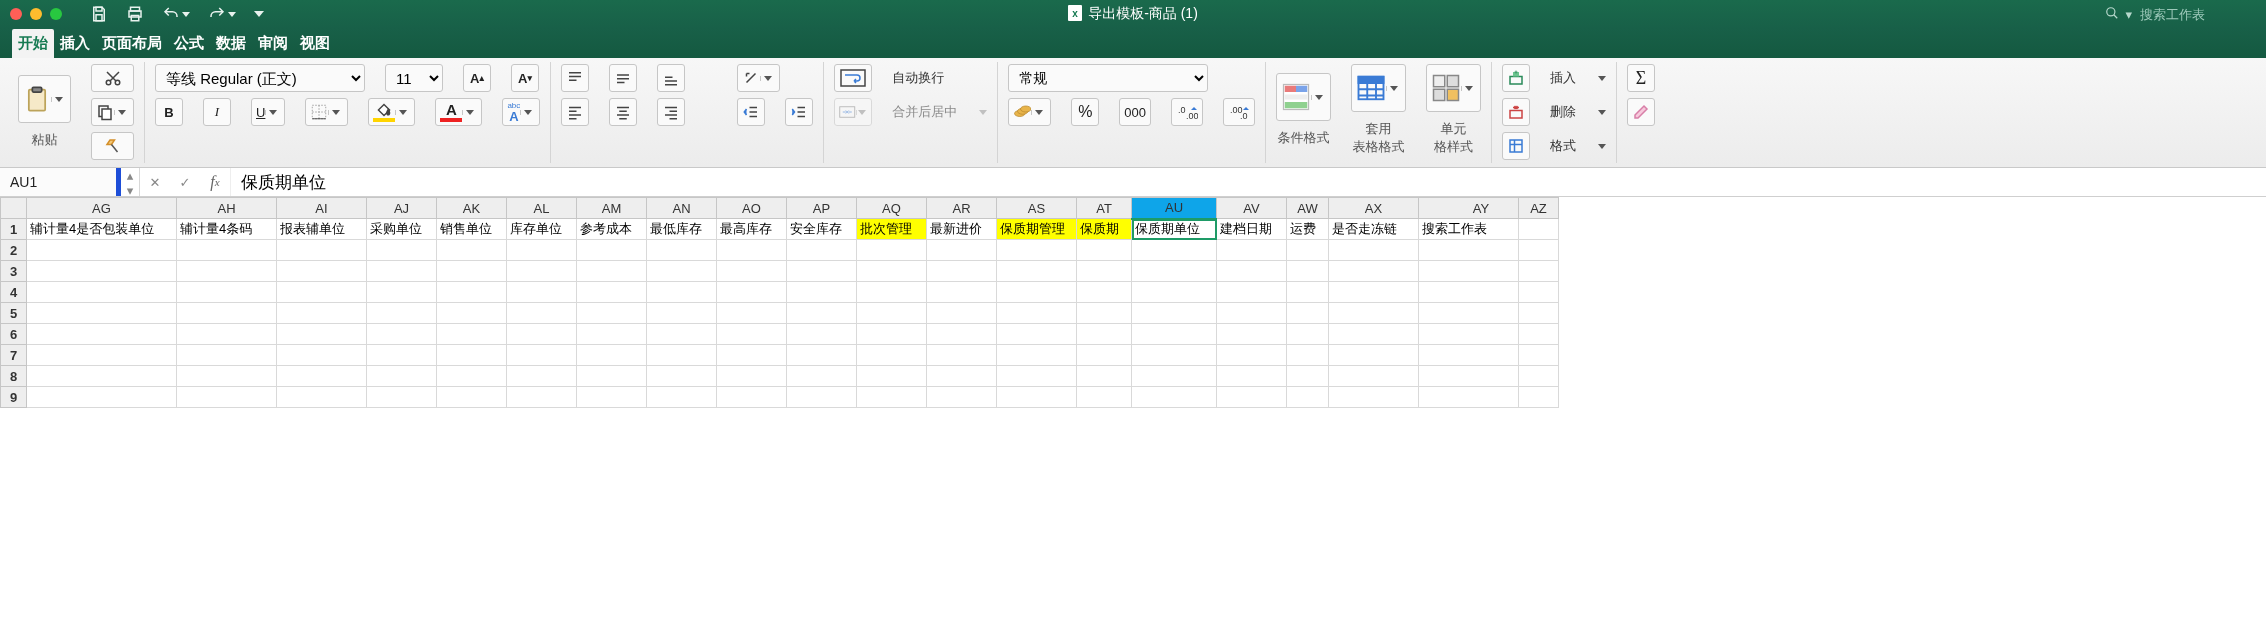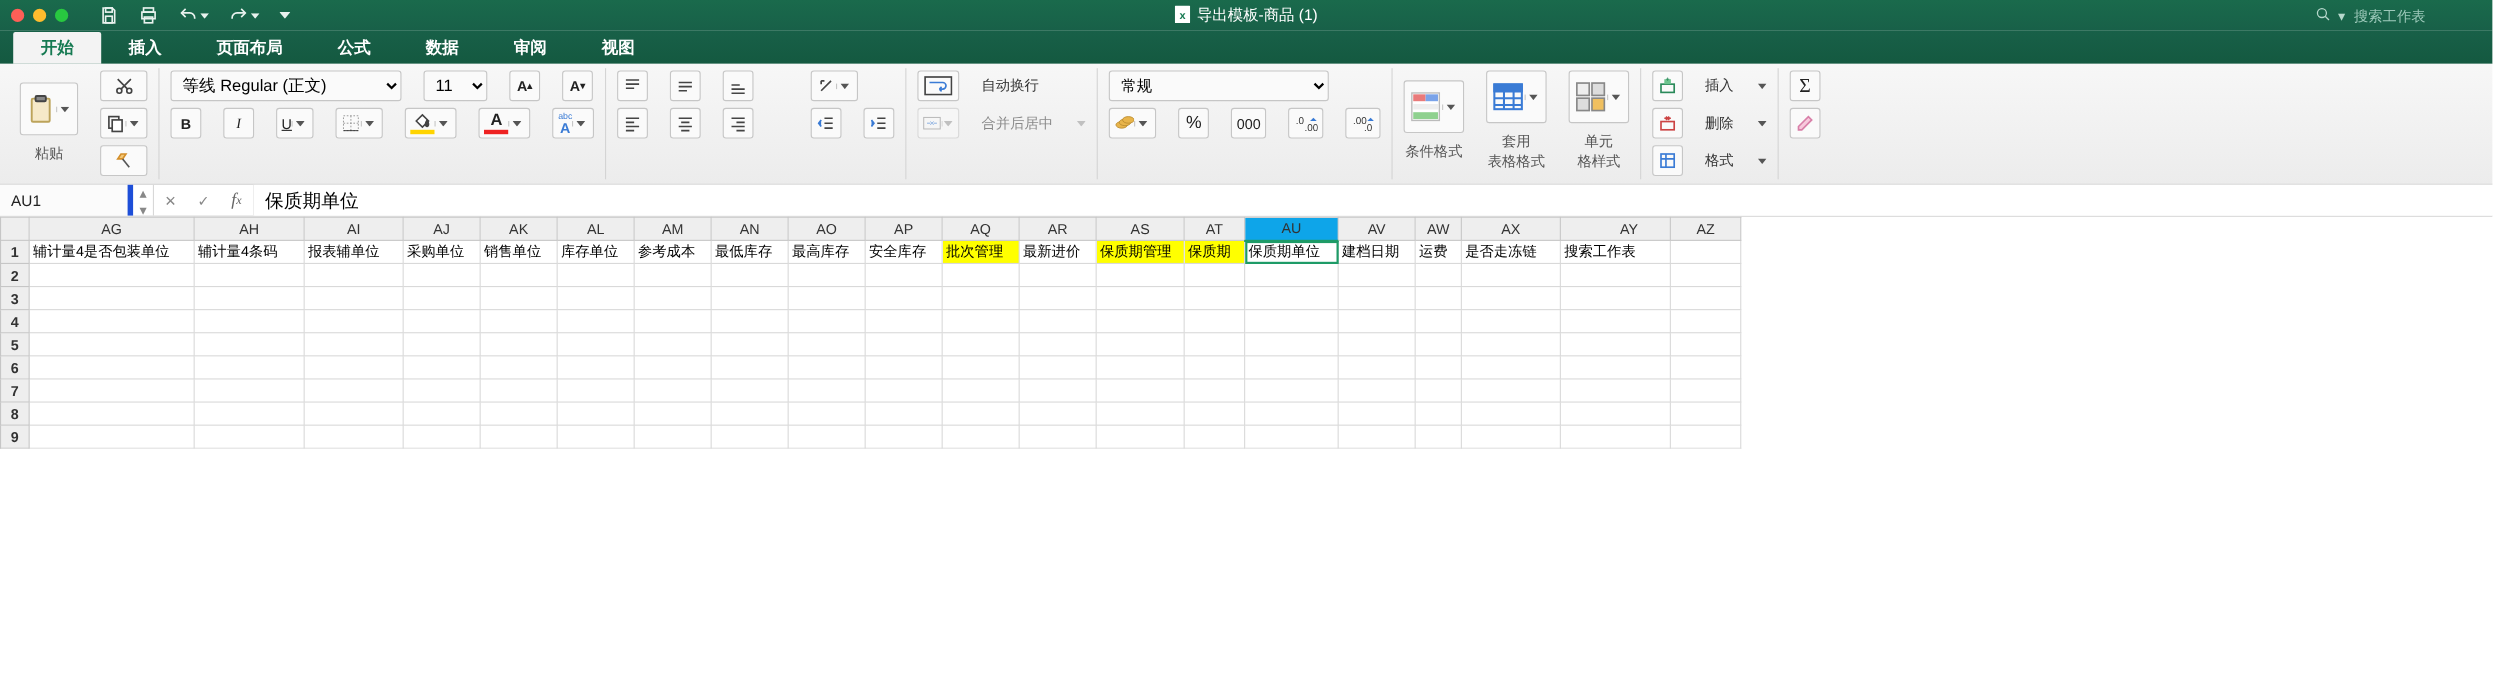--- a/index.html
+++ b/index.html
@@ -7,21 +7,21 @@
 .traffic{display:flex;gap:8px;margin-left:10px}
 .tl{width:12px;height:12px;border-radius:50%}
 .tl.r{background:#ff5f57}.tl.y{background:#febc2e}.tl.g{background:#28c840}
 .qat{display:flex;align-items:center;gap:18px;margin-left:28px;color:#d8eee4}
 .qat svg{display:block}
 .doc-title{position:absolute;left:0;right:0;text-align:center;color:#fff;font-size:14px;font-weight:500;pointer-events:none;display:flex;justify-content:center;align-items:center;gap:6px}
 .search-wrap{margin-left:auto;margin-right:14px;display:flex;align-items:center;gap:6px;color:#b7d8cc;font-size:13px}
 .search-wrap input{background:transparent;border:none;outline:none;color:#fff;width:110px;font-size:13px}
 .search-wrap input::placeholder{color:#9dc9ba}
 .tabs{height:30px;background:linear-gradient(#186048,#145940);display:flex;align-items:flex-end;padding-left:12px;gap:0;color:#fff;font-size:15px}
-.tab{padding:5px 25px 5px;cursor:pointer;font-weight:600}
+.tab{padding:5px 6px 5px;cursor:pointer;font-weight:600}
 .tab.active{background:#f3f3f3;color:#167a52;border-radius:2px 2px 0 0}
 .ribbon{height:110px;background:linear-gradient(#f7f7f7,#ececec);border-bottom:1px solid #c9c9c9;display:flex;align-items:stretch;padding:4px 8px;box-sizing:border-box}
 .group{display:flex;flex-direction:column;justify-content:space-between;padding:2px 10px;border-right:1px solid #d4d4d4}
 .group:last-child{border-right:none}
 .grow{display:flex;align-items:center;gap:20px}
 .gcol{display:flex;flex-direction:column;gap:6px}
 .glabel{font-size:13px;color:#555;text-align:center;margin-top:2px}
 .ibtn{background:#fafafa;border:1px solid #c6c6c6;border-radius:3px;display:inline-flex;align-items:center;justify-content:center;height:28px;min-width:28px;padding:0 4px;box-sizing:border-box}
 .ibtn.big{height:48px;min-width:48px}
 select.ibtn{padding:0 6px}
@@ -527,21 +527,21 @@
           <th style="width: 70px;">AP</th>
           <th style="width: 70px;">AQ</th>
           <th style="width: 70px;">AR</th>
           <th style="width: 80px;">AS</th>
           <th style="width: 55px;">AT</th>
           <th class="sel" style="width: 85px;">AU</th>
           <th style="width: 70px;">AV</th>
           <th style="width: 42px;">AW</th>
           <th style="width: 90px;">AX</th>
           <th style="width: 100px; padding-left: 28px;">AY</th>
-          <th style="width: 64px; text-align: center;">AZ</th>
+          <th style="width: 40px; text-align: center;">AZ</th>
         </tr>
       </thead>
       <tbody>
         <tr>
           <th class="rowh">1</th>
           <td>辅计量4是否包装单位</td>
           <td>辅计量4条码</td>
           <td>报表辅单位</td>
           <td>采购单位</td>
           <td>销售单位</td>

